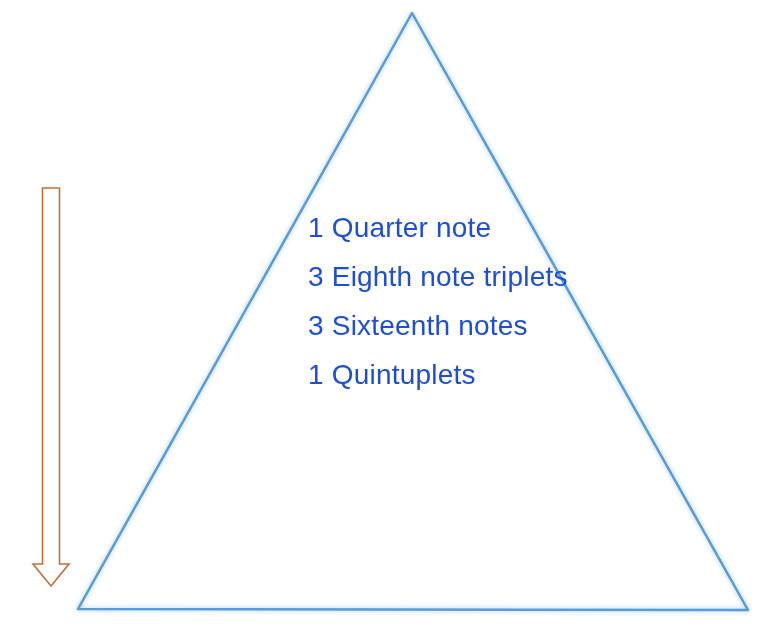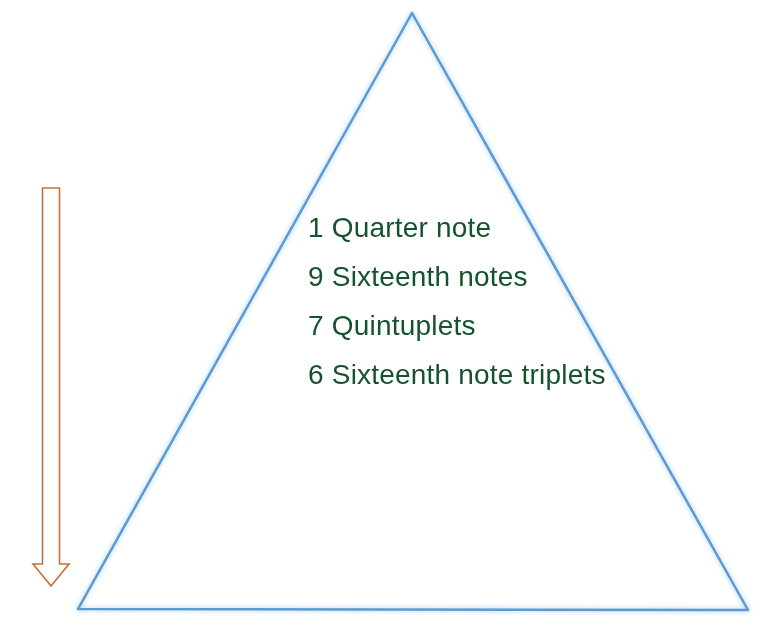--- a/index.html
+++ b/index.html
@@ -22,21 +22,21 @@
     width: 768px;
     height: 630px;
   }
   .triangle-outline {
     filter: drop-shadow(0 0 2.5px rgba(142, 190, 230, 0.85));
   }
   .note-list {
     position: absolute;
     left: 308px;
     top: 203px;
-    color: #14532d;
+    color: #1d4ed8;
     font-size: 28px;
     font-weight: 400;
     letter-spacing: 0.2px;
   }
   .note-line {
     height: 49px;
     line-height: 49px;
     white-space: nowrap;
   }
 </style>
@@ -47,18 +47,18 @@
 
   <svg class="diagram-svg" viewBox="0 0 768 630">
 
     <polygon class="triangle-outline" points="412,13 748,610 78,609" fill="none" stroke="#5B9BD5" stroke-width="2.5" stroke-linejoin="round"></polygon>
 
     <polygon points="42.5,188 59.5,188 59.5,564 69,564 51,586 33,564 42.5,564" fill="none" stroke="#C0713D" stroke-width="1.6" stroke-linejoin="miter"></polygon>
   </svg>
 
   <div class="note-list">
     <div class="note-line">1 Quarter note</div>
-    <div class="note-line">9 Sixteenth notes</div>
-    <div class="note-line">7 Quintuplets</div>
-    <div class="note-line">6 Sixteenth note triplets</div>
+    <div class="note-line">3 Eighth note triplets</div>
+    <div class="note-line">3 Sixteenth notes</div>
+    <div class="note-line">1 Quintuplets</div>
   </div>
 
 </div>
 
 </body></html>

